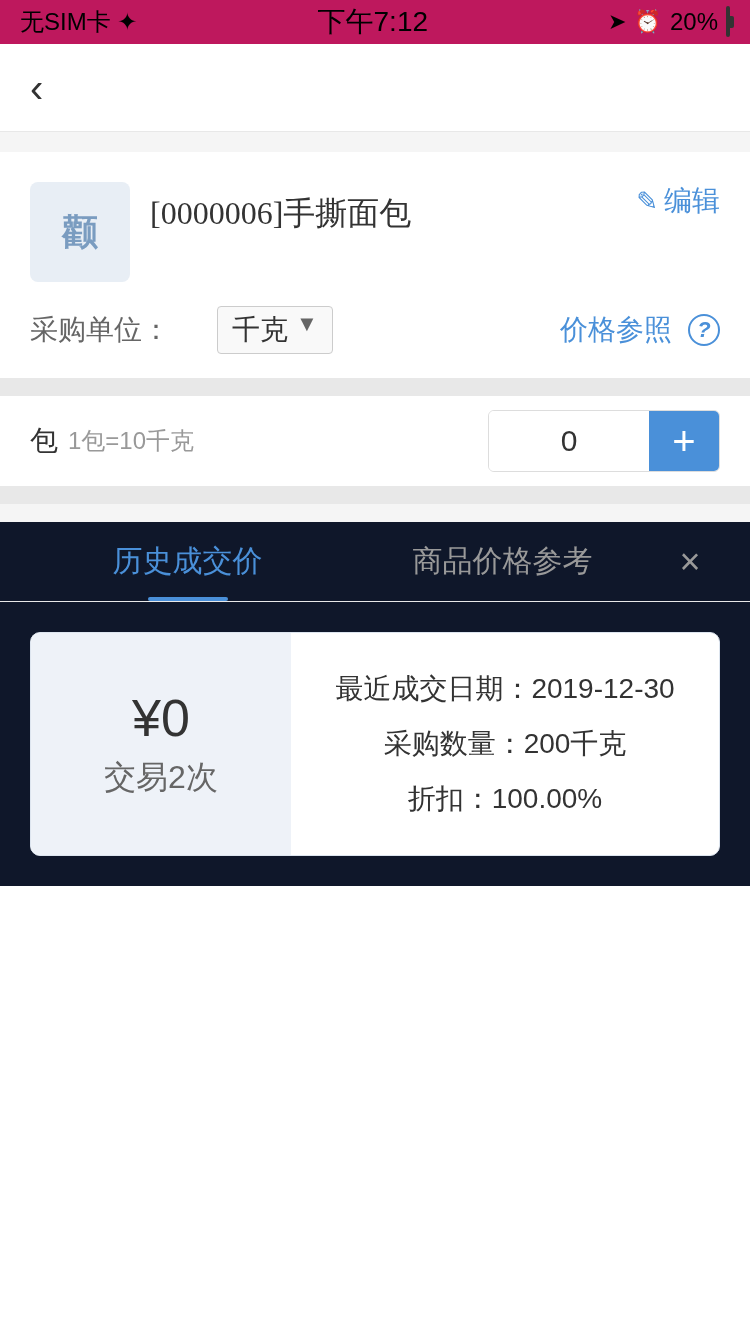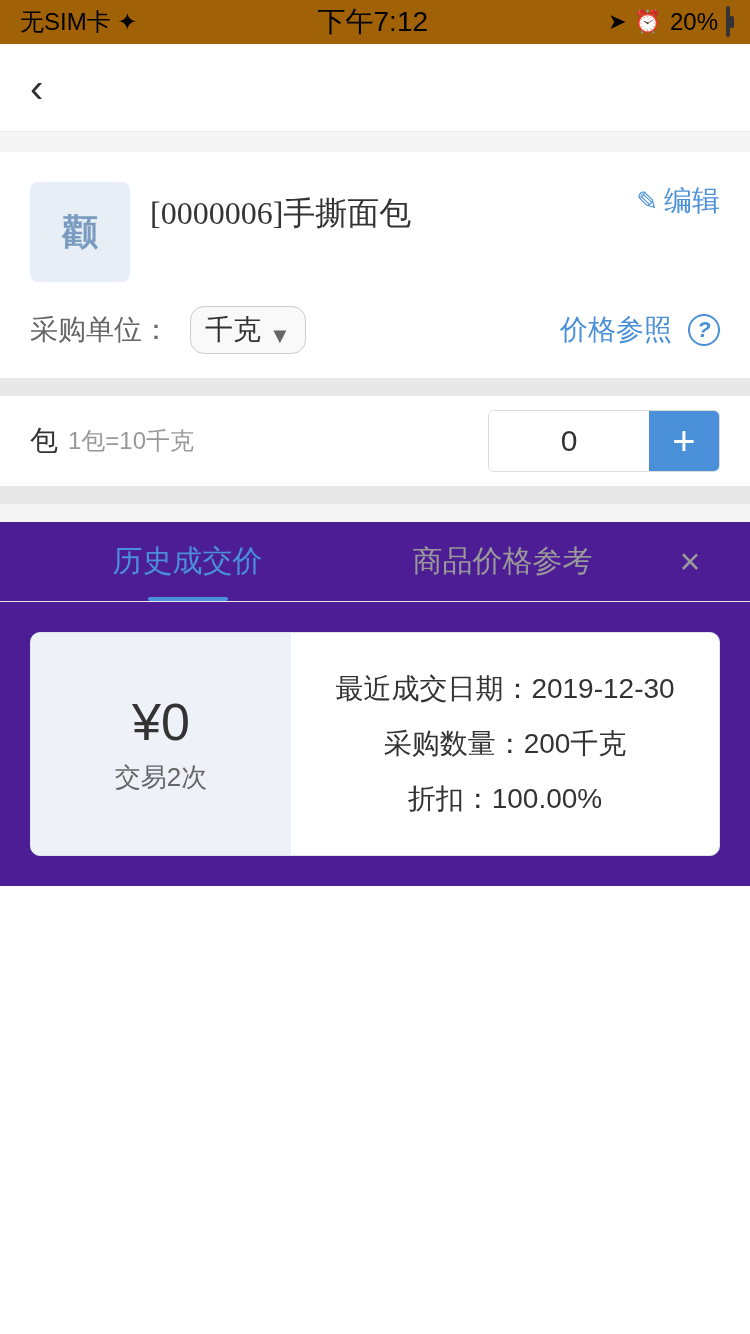--- a/index.html
+++ b/index.html
@@ -8,21 +8,21 @@
       width: 750px;
       min-height: 1334px;
       font-family: -apple-system, "PingFang SC", "Helvetica Neue", Arial, sans-serif;
       background: #f5f5f5;
       font-size: 28px;
     }
 
     
     .status-bar {
       height: 44px;
-      background: #a16207;
+      background: #be185d;
       display: flex;
       align-items: center;
       justify-content: space-between;
       padding: 0 20px;
       font-size: 26px;
       font-weight: 500;
     }
     .status-left {
       display: flex;
       align-items: center;
@@ -146,28 +146,28 @@
       display: flex;
       align-items: center;
       justify-content: space-between;
     }
     .unit-label {
       font-size: 28px;
       color: #666;
     }
     .unit-selector {
       display: inline-flex;
-      align-items: flex-end;
+      align-items: flex-start;
       border: 1px solid #ccc;
-      border-radius: 14px;
+      border-radius: 4px;
       padding: 4px 14px;
       font-size: 28px;
       color: #333;
       background: #f9f9f9;
-      margin-left: 20px;
+      margin-left: 14px;
       gap: 8px;
     }
     .unit-arrow {
       font-size: 22px;
       color: #666;
     }
     .price-ref {
       display: flex;
       align-items: center;
       gap: 16px;
@@ -240,21 +240,21 @@
       color: #fff;
       font-size: 40px;
       cursor: pointer;
       display: flex;
       align-items: center;
       justify-content: center;
     }
 
     
     .tabs-section {
-      background: #4c1d95;
+      background: #0f172a;
       margin-top: 18px;
     }
     .tabs-header {
       display: flex;
       align-items: center;
       border-bottom: 1px solid #e8e8e8;
       padding: 0 30px;
       height: 80px;
     }
     .tab-item {
@@ -316,21 +316,21 @@
       justify-content: center;
       padding: 40px 20px;
       flex-shrink: 0;
     }
     .card-price {
       font-size: 52px;
       color: #333;
       font-weight: 500;
     }
     .card-transactions {
-      font-size: 26px;
+      font-size: 32px;
       color: #666;
       margin-top: 8px;
     }
     .card-right {
       flex: 1;
       padding: 36px 30px;
       display: flex;
       flex-direction: column;
       gap: 16px;
     }
@@ -383,21 +383,21 @@
         <span>[0000006]</span><span>手撕面包</span>
       </span>
     </div>
     <div class="edit-link">
       <span class="edit-icon-char">✎</span>
       <span>编辑</span>
     </div>
   </div>
 
   <div class="product-unit-row">
-    <div style="display:flex;align-items:center;">
+    <div style="display:flex;align-items:center;gap:33px;">
       <span class="unit-label">采购单位：</span>
       <span class="unit-selector">
         <span>千克</span>
         <span class="unit-arrow">▼</span>
       </span>
     </div>
     <div class="price-ref">
       <span>价格参照</span>
       <span class="price-ref-icon">?</span>
     </div>

